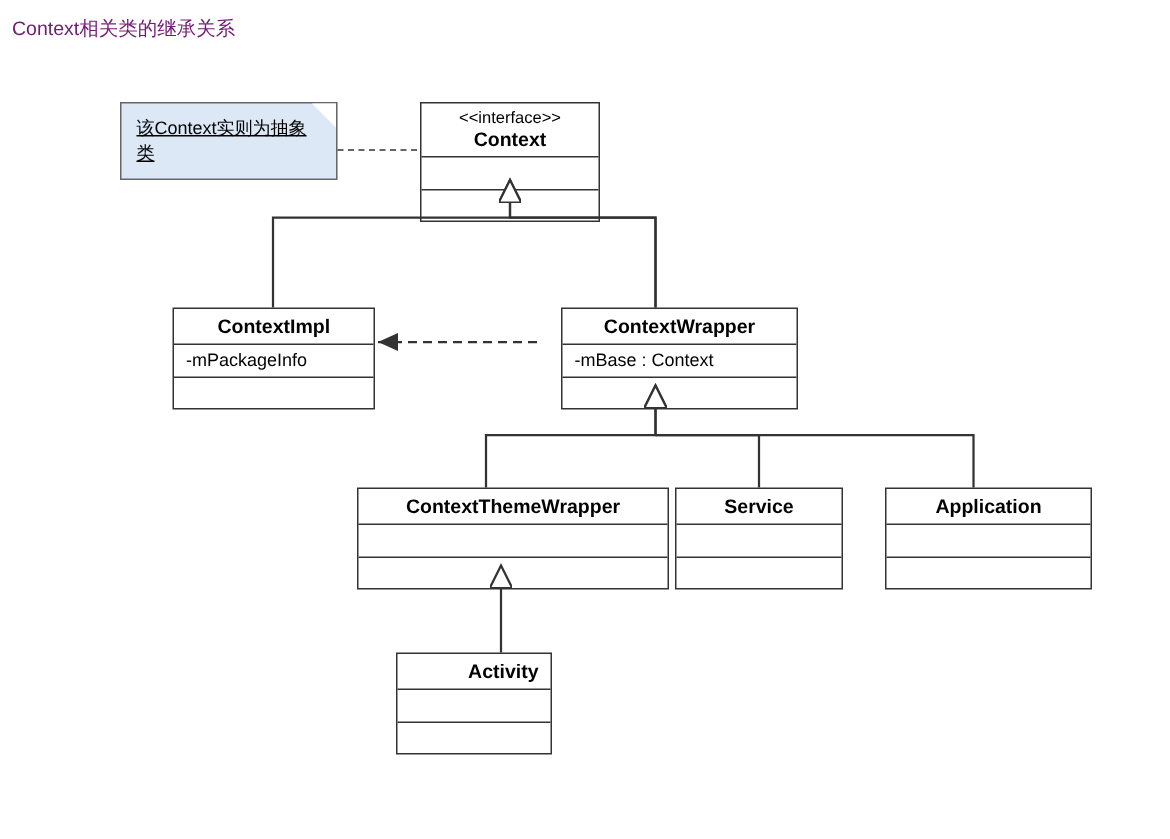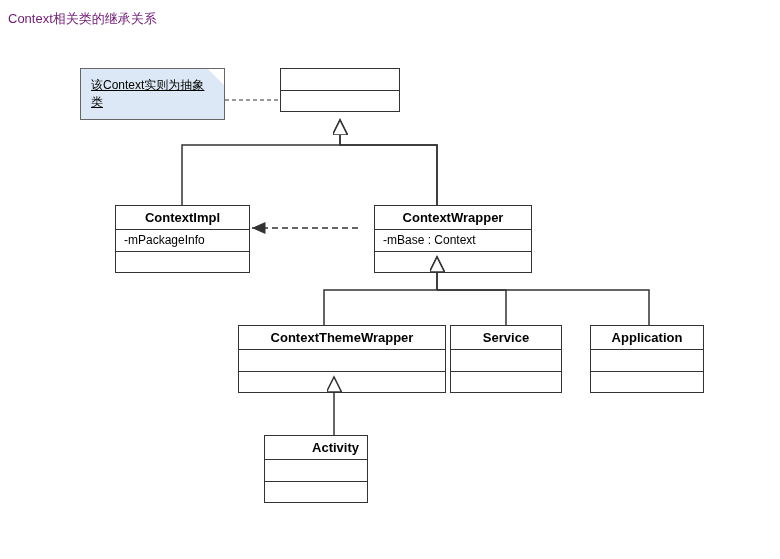--- a/index.html
+++ b/index.html
@@ -87,20 +87,24 @@
 
 <div id="diagram-container">
 
   <div class="page-title">Context相关类的继承关系</div>
 
   <div class="note-box" style="left:80px; top:68px; width:145px;text-decoration:underline;">
     <span>该Context实则为抽象类</span>
   </div>
 
   <div class="uml-box" style="left:280px; top:68px; width:120px;">
+    <div class="box-name">
+      <span class="stereotype">&lt;&lt;interface&gt;&gt;</span>
+      <span>Context</span>
+    </div>
     <div class="box-attr"></div>
     <div class="box-methods"></div>
   </div>
 
   <div class="uml-box" style="left:115px; top:205px; width:135px;">
     <div class="box-name">ContextImpl</div>
     <div class="box-attr">-mPackageInfo</div>
     <div class="box-methods"></div>
   </div>
 
@@ -115,21 +119,21 @@
     <div class="box-attr"></div>
     <div class="box-methods"></div>
   </div>
 
   <div class="uml-box" style="left:450px; top:325px; width:112px;">
     <div class="box-name">Service</div>
     <div class="box-attr"></div>
     <div class="box-methods"></div>
   </div>
 
-  <div class="uml-box" style="left:590px; top:325px; width:114px;">
+  <div class="uml-box" style="left:590px; top:325px; width:138px;">
     <div class="box-name">Application</div>
     <div class="box-attr"></div>
     <div class="box-methods"></div>
   </div>
 
   <div class="uml-box" style="left:264px; top:435px; width:104px;text-align:right;">
     <div class="box-name">Activity</div>
     <div class="box-attr"></div>
     <div class="box-methods"></div>
   </div>

